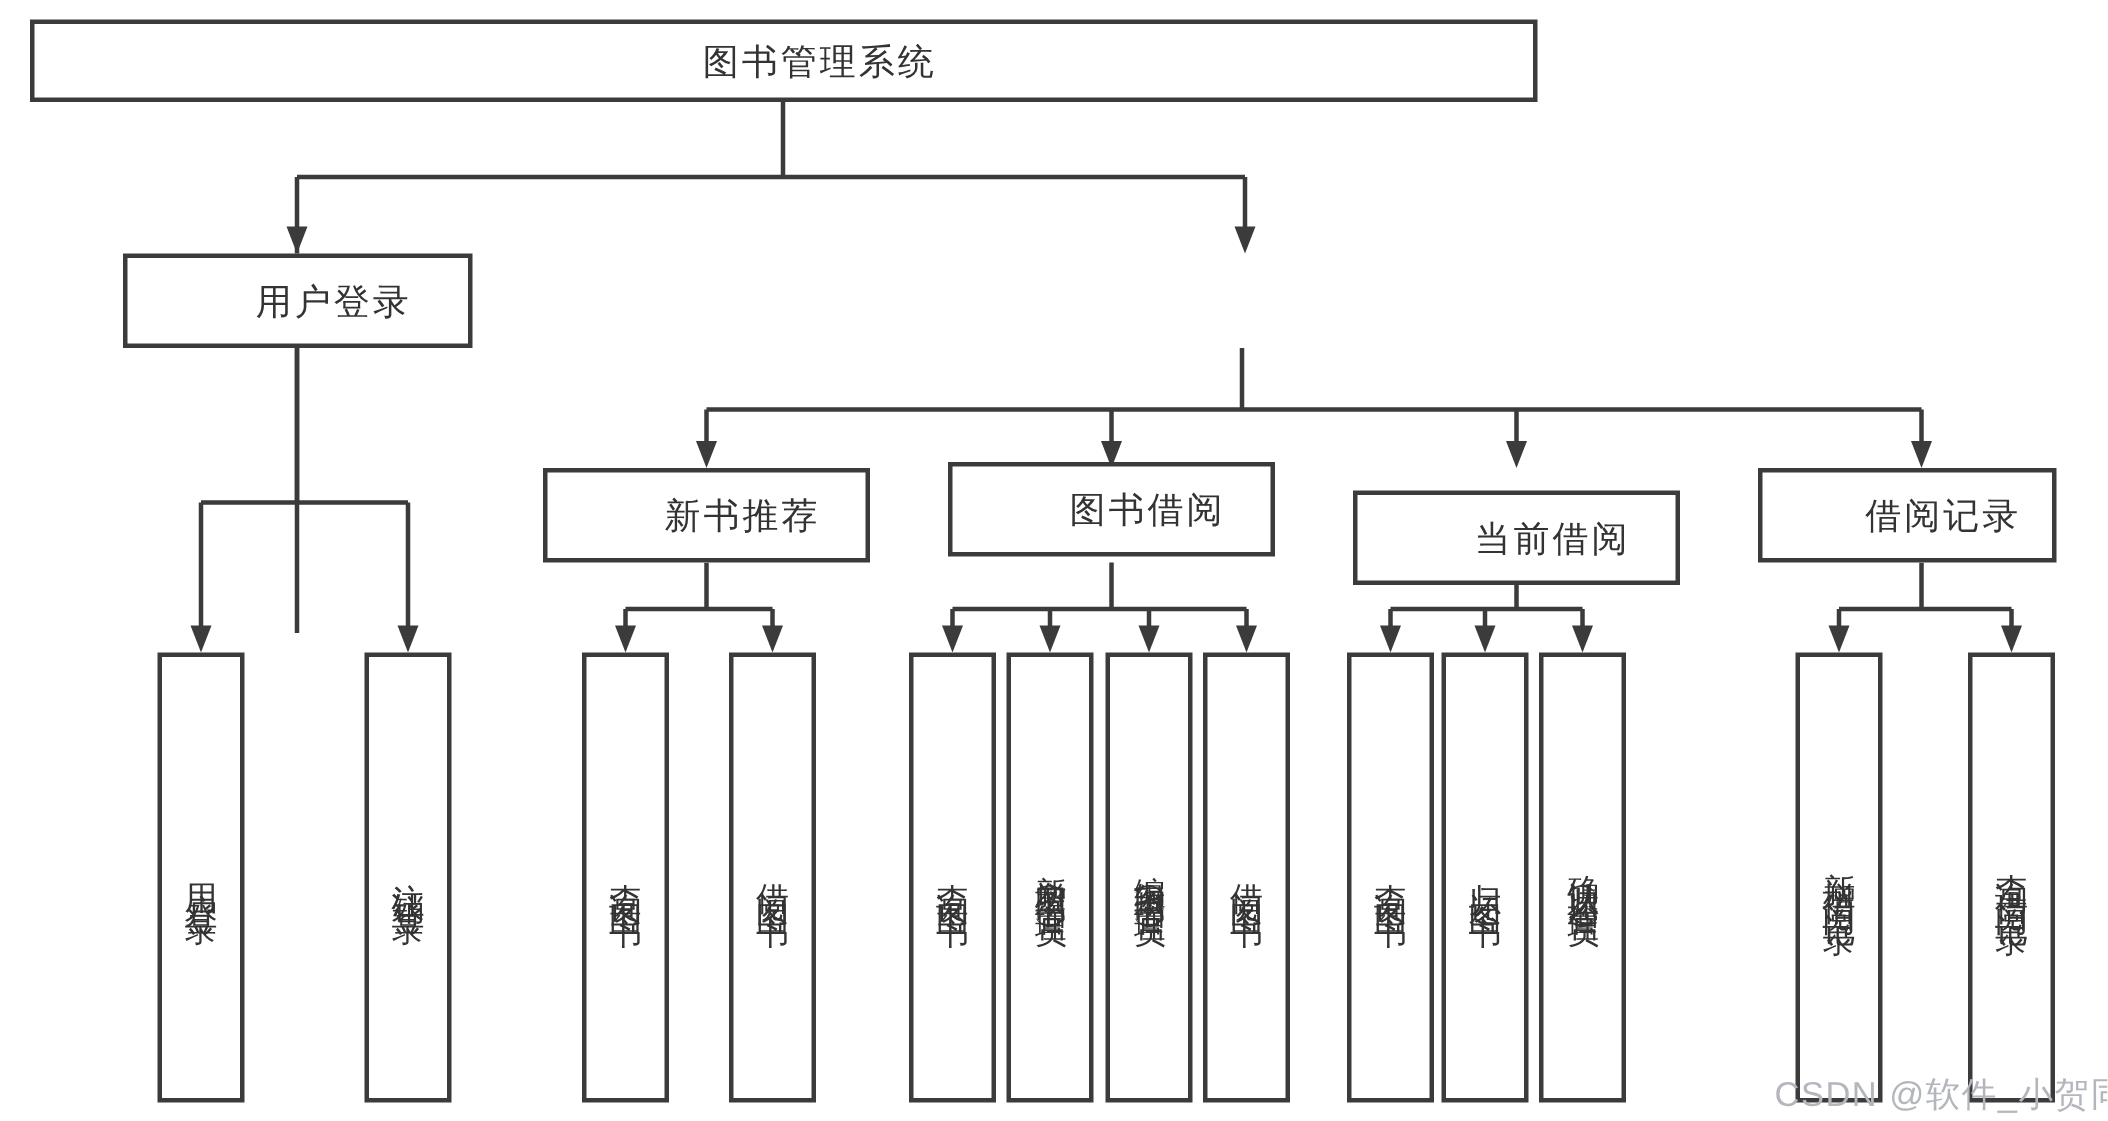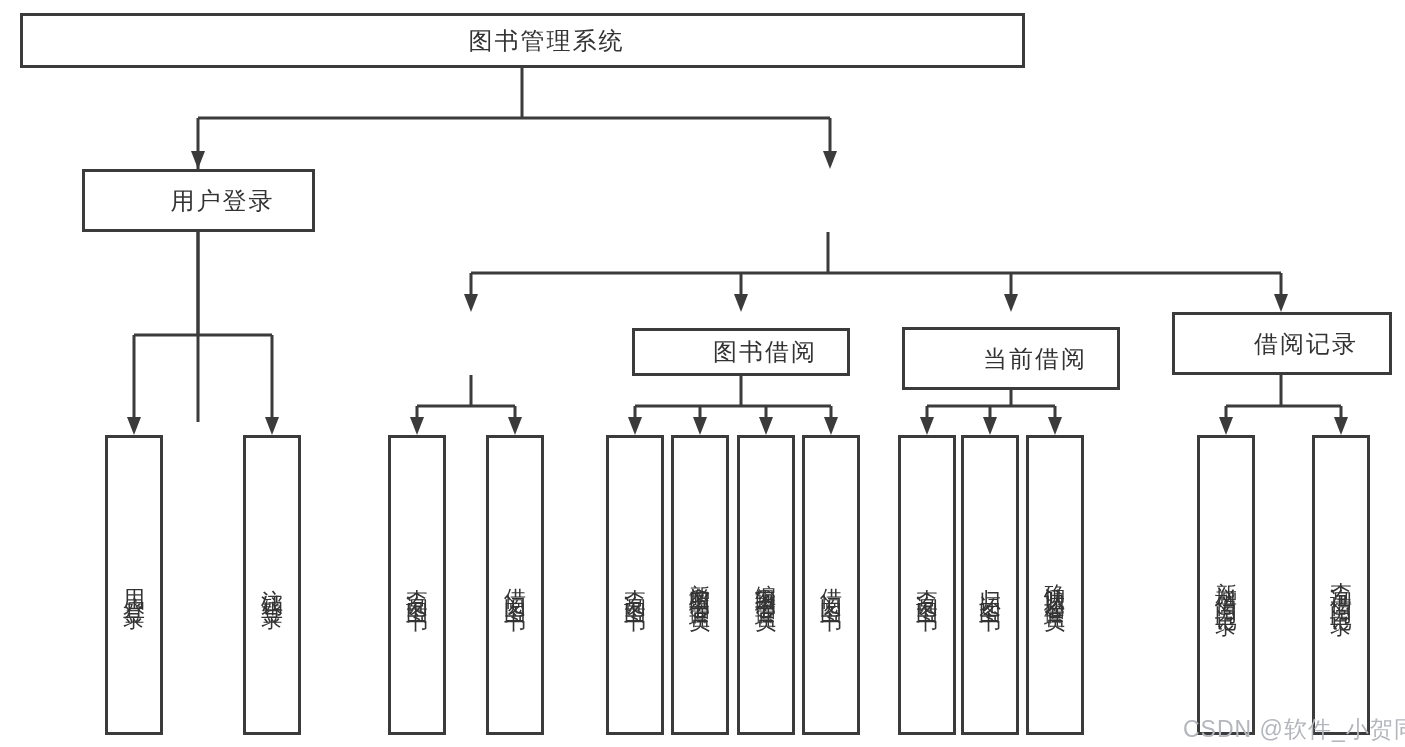--- a/index.html
+++ b/index.html
@@ -111,23 +111,24 @@
 
     <path d="M1281 375 V406 M1226 406 H1341 M1226 406 V421 M1341 406 V421"></path>
     <polygon points="1219,417 1233,417 1226,435"></polygon>
     <polygon points="1334,417 1348,417 1341,435"></polygon>
   </svg>
 
   <div class="node root" style="left:20px; top:13px; width:1005px; height:55px;">图书管理系统</div>
 
   <div class="node" style="left:82px; top:169px; width:233px; height:63px;">用户登录</div>
 
-  <div class="node" style="left:632px; top:328px; width:218px; height:48px;">图书借阅</div>
+  <div class="node" style="left:362px; top:312px; width:218px; height:63px;">新书推荐</div>
+  <div class="node" style="left:632px; top:308px; width:218px; height:63px;">图书借阅</div>
   <div class="node" style="left:902px; top:312px; width:218px; height:63px;margin-top:15px;">当前借阅</div>
-  <div class="node" style="left:1172px; top:312px; width:220px; height:63px;">借阅记录</div>
+  <div class="node" style="left:1172px; top:312px; width:199px; height:63px;">借阅记录</div>
 
   <div class="vnode" style="left:105px; top:435px; width:58px; height:300px;">用户登录</div>
   <div class="vnode" style="left:243px; top:435px; width:58px; height:300px;">注销登录</div>
 
   <div class="vnode" style="left:388px; top:435px; width:58px; height:300px;">查询图书</div>
   <div class="vnode" style="left:486px; top:435px; width:58px; height:300px;">借阅图书</div>
 
   <div class="vnode" style="left:606px; top:435px; width:58px; height:300px;">查询图书</div>
   <div class="vnode long" style="left:671px; top:435px; width:58px; height:300px;">新增图书（管理员）</div>
   <div class="vnode long" style="left:737px; top:435px; width:58px; height:300px;">编辑图书（管理员）</div>

